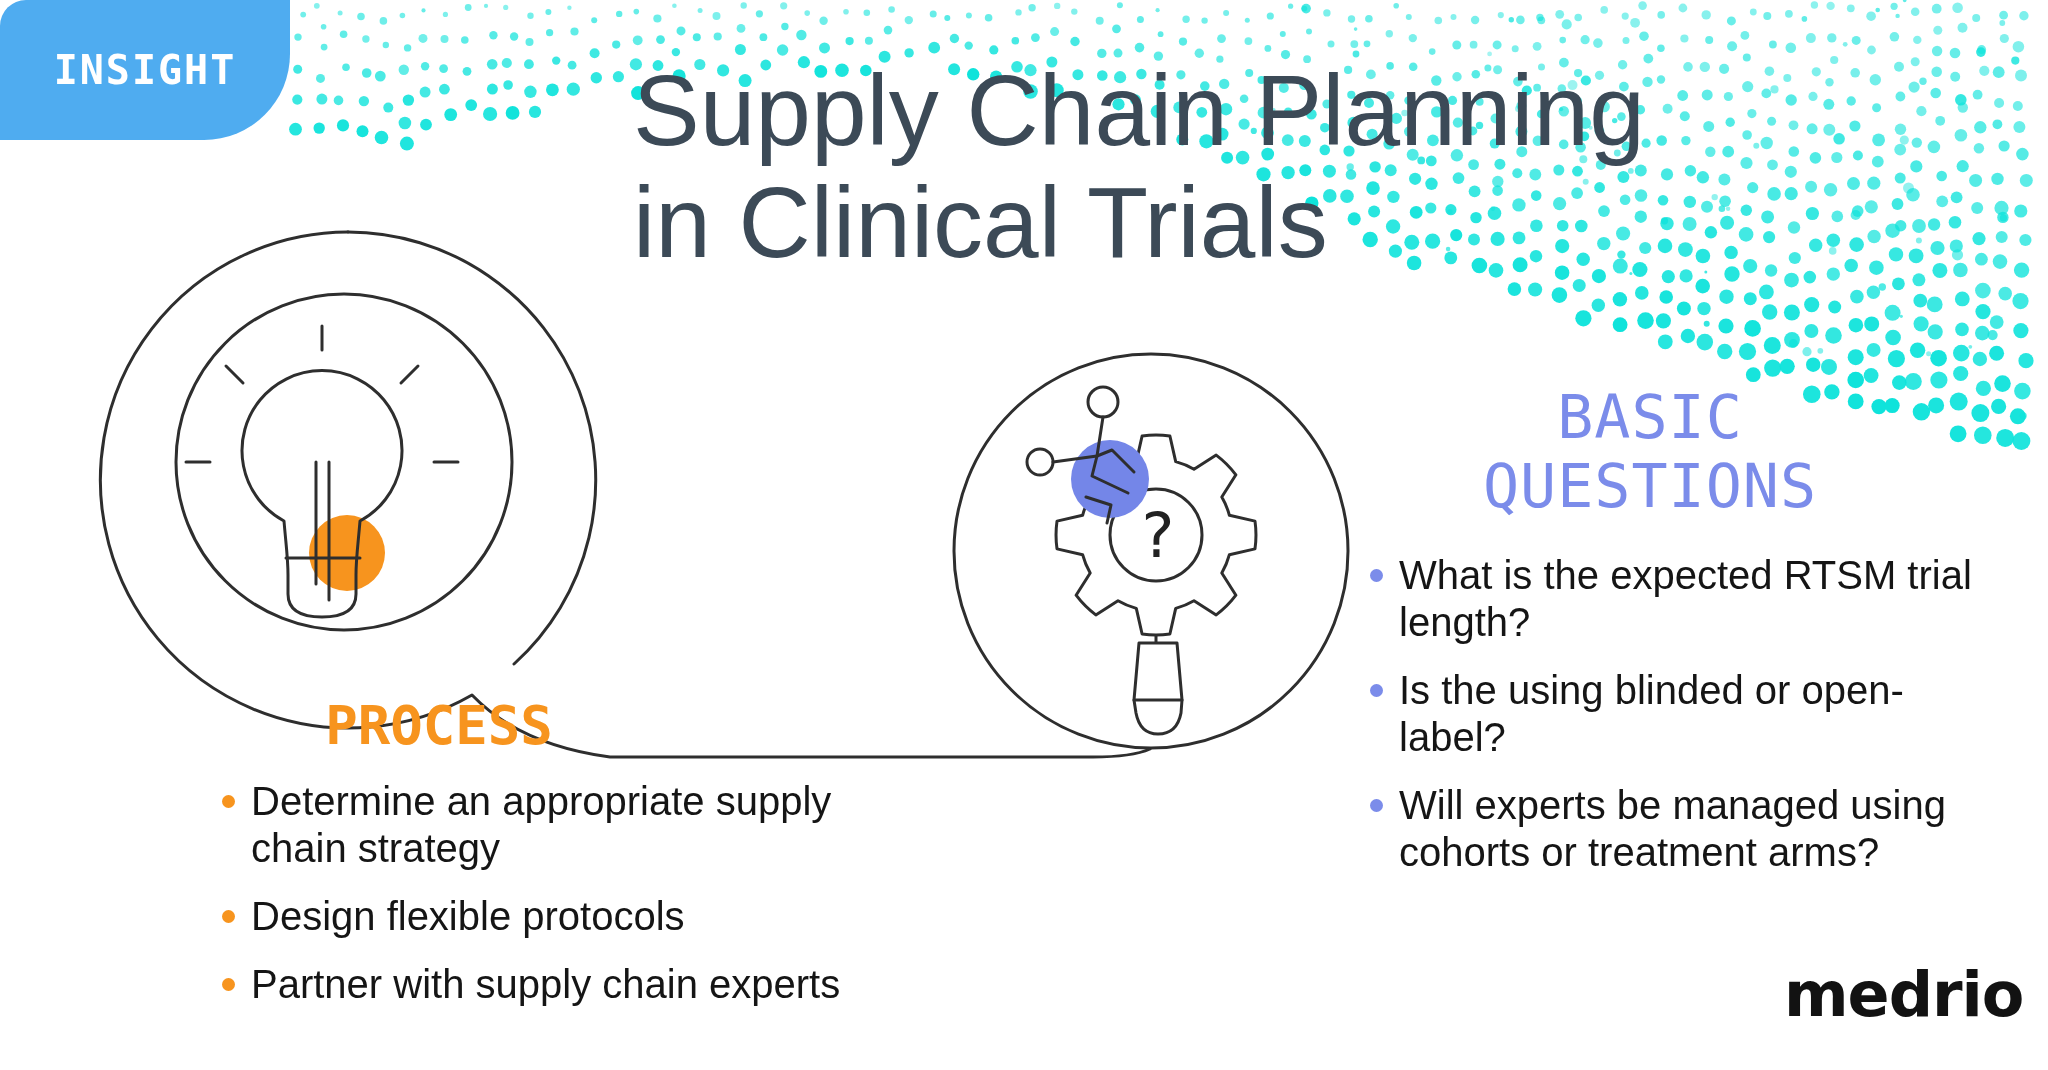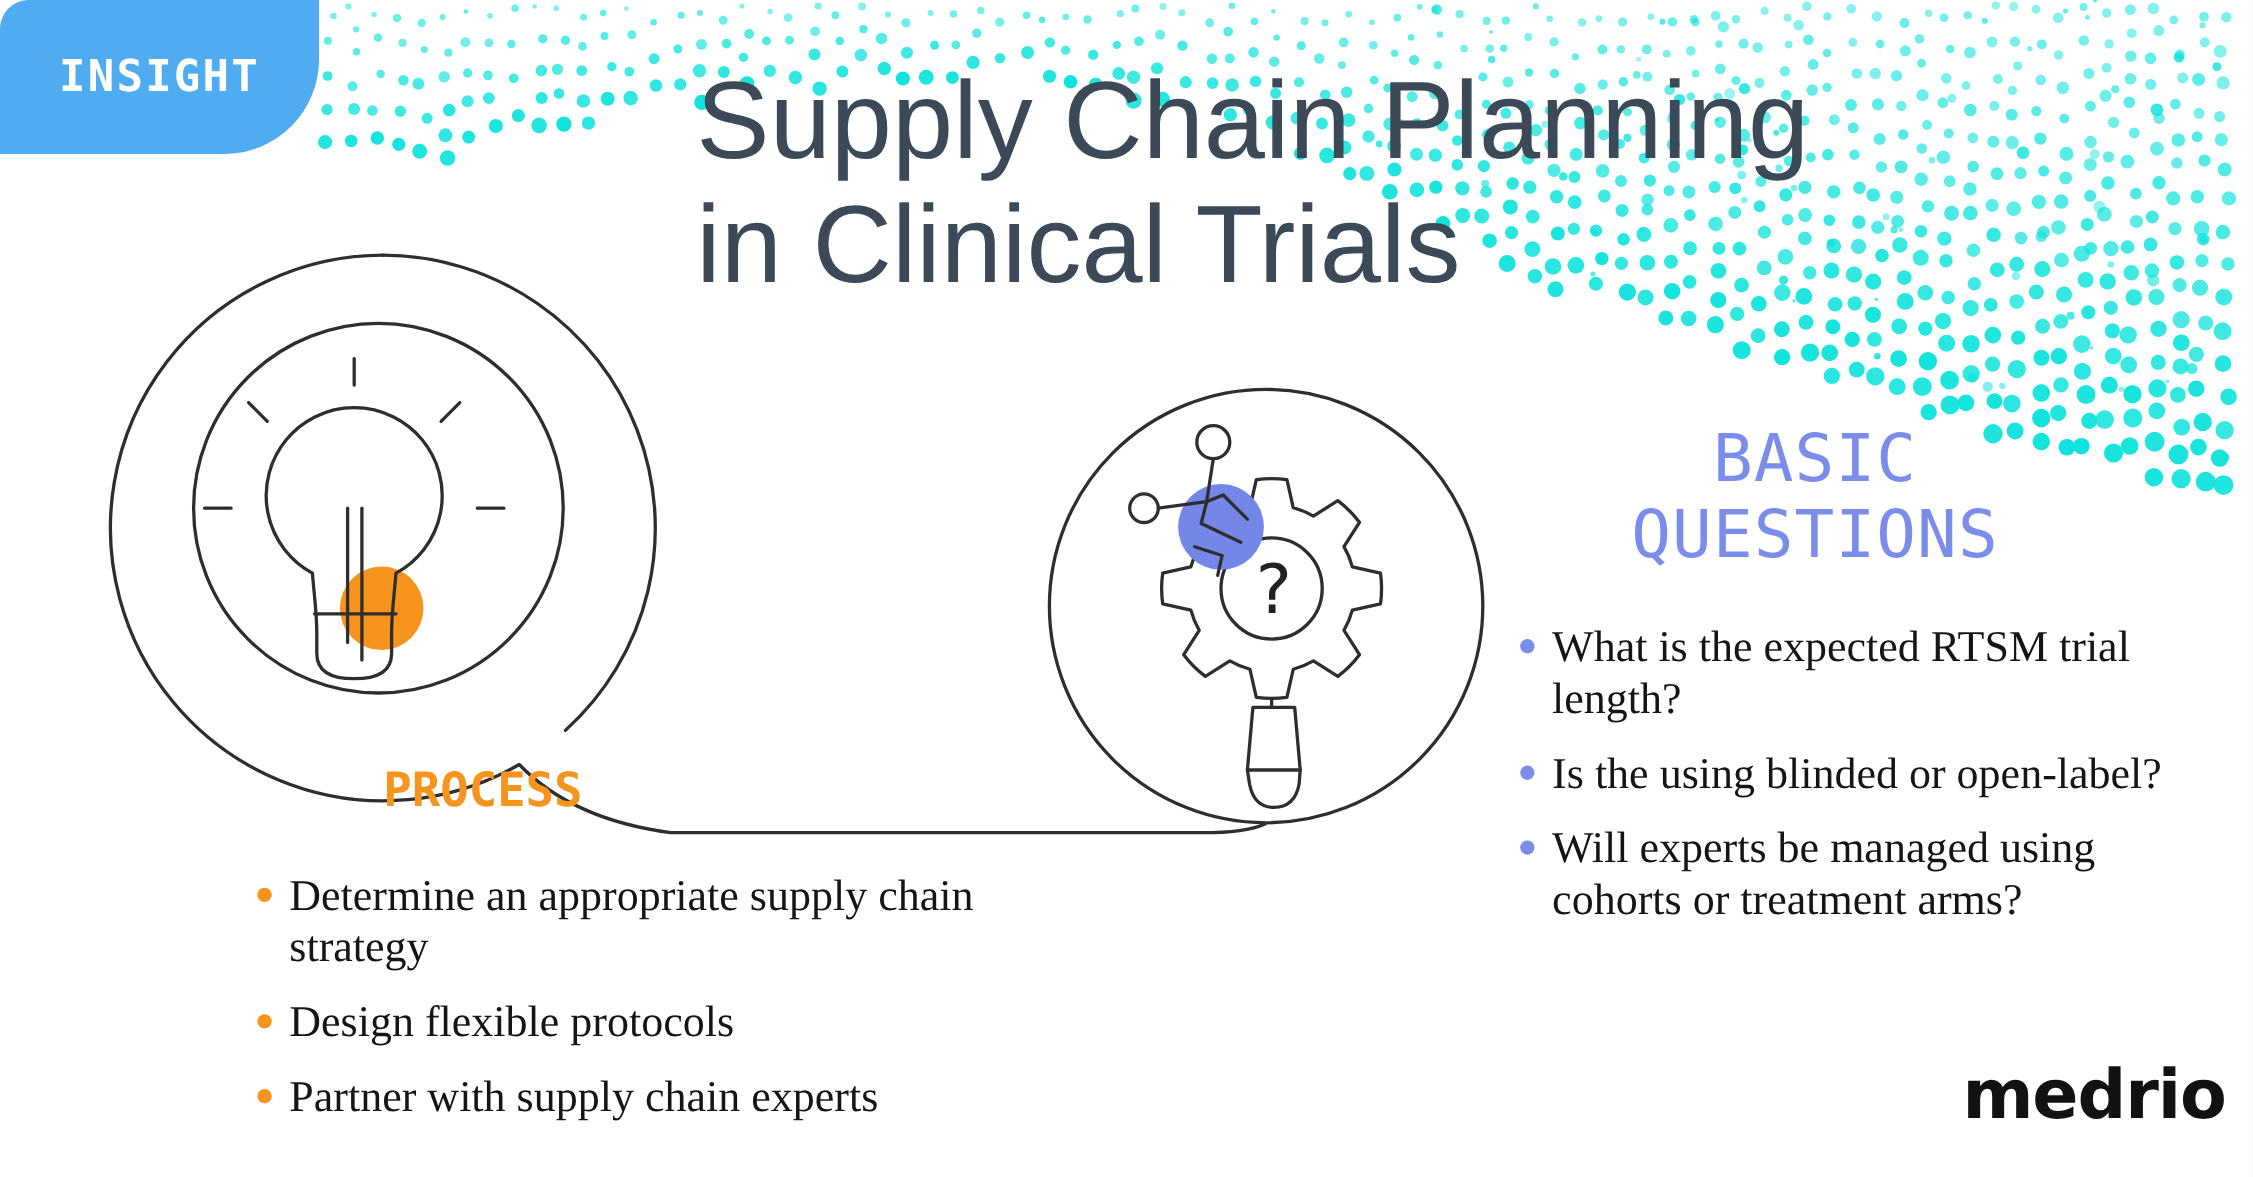--- a/index.html
+++ b/index.html
@@ -24,30 +24,30 @@
 
   .title{
     position:absolute;left:633px;top:54px;z-index:2;
     color:var(--title-slate,#3C4A57);
     font-size:100px;line-height:112px;letter-spacing:0px;
   }
 
   .process-heading{
     position:absolute;left:289px;top:694px;width:300px;z-index:2;
     text-align:center;color:var(--orange,#F7941E);
-    font-family:"DejaVu Sans Mono",monospace;font-weight:bold;font-size:43px;
+    font-family:"DejaVu Sans Mono",monospace;font-weight:bold;font-size:54px;
   }
   .q-heading{
     position:absolute;left:1350px;top:383px;width:600px;z-index:2;
     text-align:center;color:var(--periwinkle,#7B8CEA);
     font-family:"DejaVu Sans Mono",monospace;font-weight:normal;
     font-size:60px;line-height:69px;letter-spacing:1px;
   }
 
-  ul.blist{list-style:none;margin:16px;padding:0;position:absolute;z-index:2;font-family:Liberation Serif, serif;}
+  ul.blist{list-style:none;margin:4px;padding:0;position:absolute;z-index:2;}
   ul.blist li{display:flex;align-items:flex-start;margin-bottom:21px;}
   ul.blist .dot{
     flex:0 0 auto;width:13px;height:13px;border-radius:50%;
     margin:17px 16px 0 0;
   }
   ul.blist .txt{
     font-size:40px;line-height:47px;color:var(--body-text,#151515);
   }
   #process-list{left:218px;top:774px;width:665px;}
   #process-list .dot{background:var(--orange,#F7941E);}

